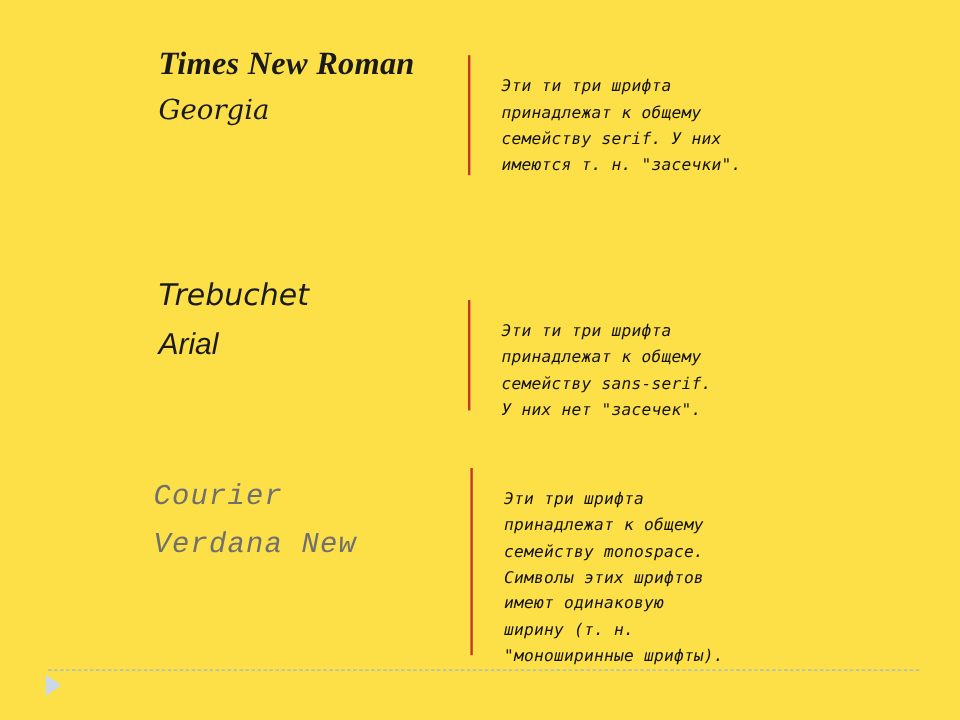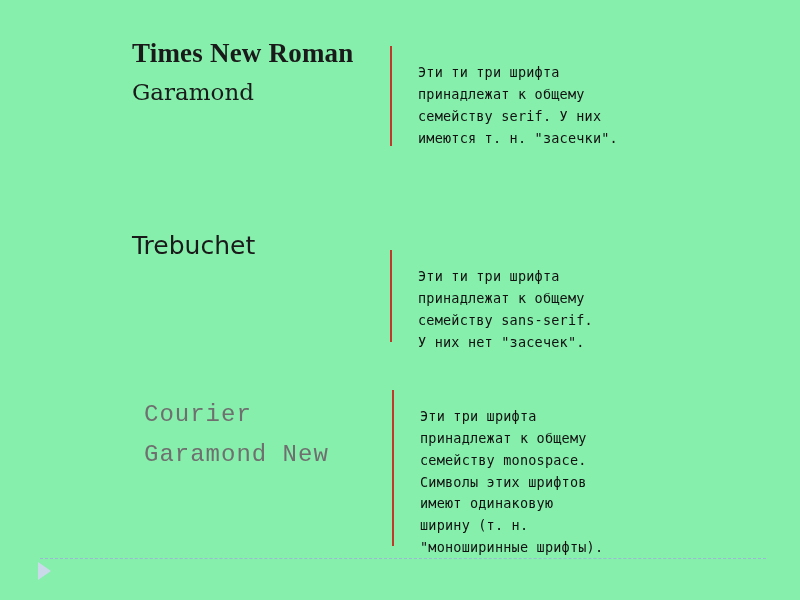--- a/index.html
+++ b/index.html
@@ -11,21 +11,22 @@
     height: 600px;
     background: #ffffff;
     font-family: "Liberation Sans", sans-serif;
     overflow: hidden;
     position: relative;
   }
 
   .slide {
     position: absolute;
     inset: 0;
-    background: #86efac;
+    background: #fde047;
+    font-style: italic;
   }
 
   .group {
     position: absolute;
     display: flex;
     align-items: flex-start;
   }
 
   .names {
     width: 250px;
@@ -74,21 +75,21 @@
     margin-top: 9px;
   }
   .g-sans .n2 {
     font-family: "DejaVu Sans", sans-serif;
     font-size: 26px;
     font-weight: 400;
     margin-top: 8px;
   }
 
   
-  .g-mono { top: 400px; left: 144px; }
+  .g-mono { top: 400px; left: 128px; }
   .g-mono .n0 {
     font-family: "Liberation Mono", monospace;
     font-size: 24px;
     font-weight: 400;
     color: #6f6f6f;
     letter-spacing: 1px;
   }
   .g-mono .n1 {
     font-family: "Liberation Mono", monospace;
     font-size: 24px;
@@ -153,48 +154,49 @@
   }
 </style>
 </head>
 <body>
 
 <div class="slide">
 
   <div class="group names g-serif">
     <div>
       <div class="name n0">Times New Roman</div>
-      <div class="name n1">Garamond</div>
+      <div class="name n1">Georgia</div>
     </div>
   </div>
   <div class="desc-wrap d-serif">
     <div class="bullet-rule"></div>
     <div class="desc">Эти ти три шрифта
 принадлежат к общему
 семейству serif. У них
 имеются т. н. "засечки".</div>
   </div>
 
   <div class="group names g-sans">
     <div>
       <div class="name n0">Trebuchet</div>
+      <div class="name n1">Arial</div>
     </div>
   </div>
   <div class="desc-wrap d-sans">
     <div class="bullet-rule"></div>
     <div class="desc">Эти ти три шрифта
 принадлежат к общему
 семейству sans-serif.
 У них нет "засечек".</div>
   </div>
 
   <div class="group names g-mono">
     <div>
       <div class="name n0">Courier</div>
-      <div class="name n1">Garamond New</div>
+      <div class="name n1">Verdana New</div>
     </div>
   </div>
   <div class="desc-wrap d-mono">
     <div class="bullet-rule"></div>
     <div class="desc">Эти три шрифта
 принадлежат к общему
 семейству monospace.
 Символы этих шрифтов
 имеют одинаковую
 ширину (т. н.

